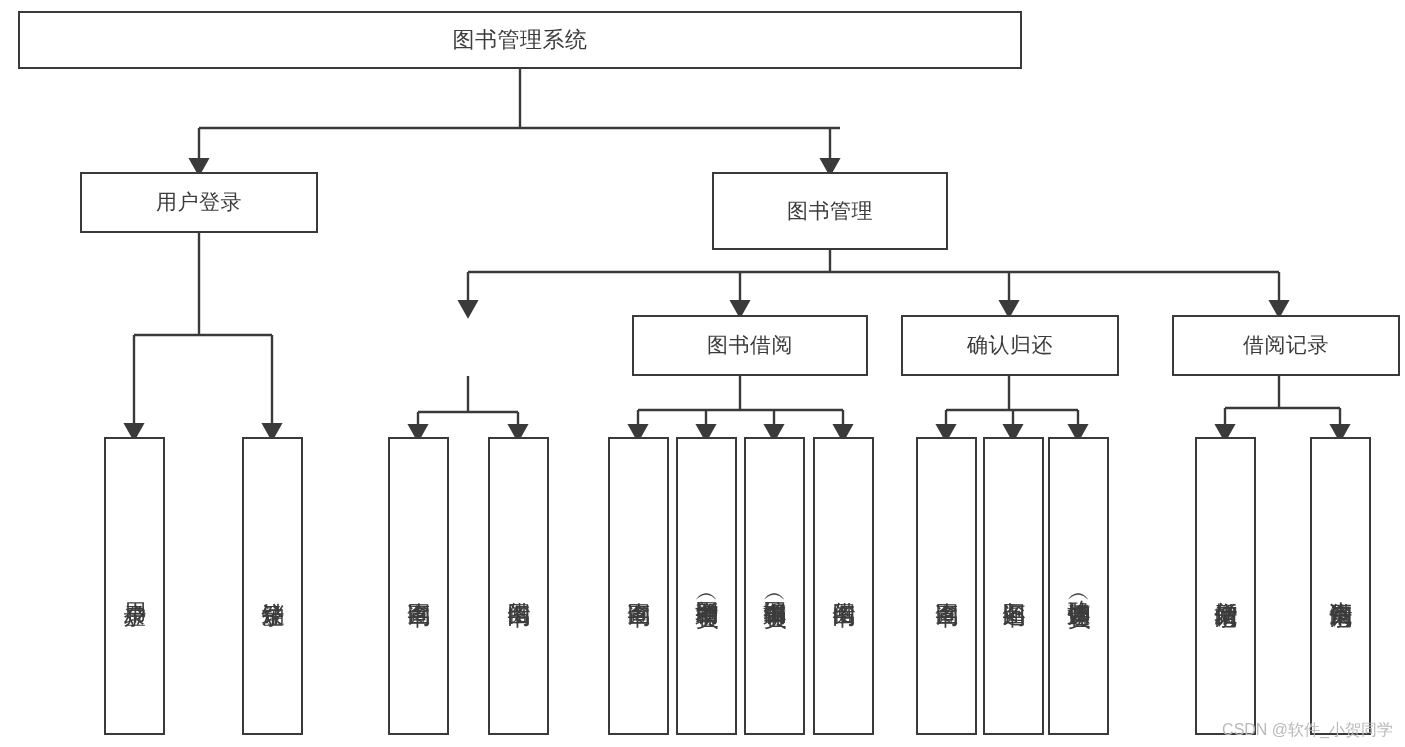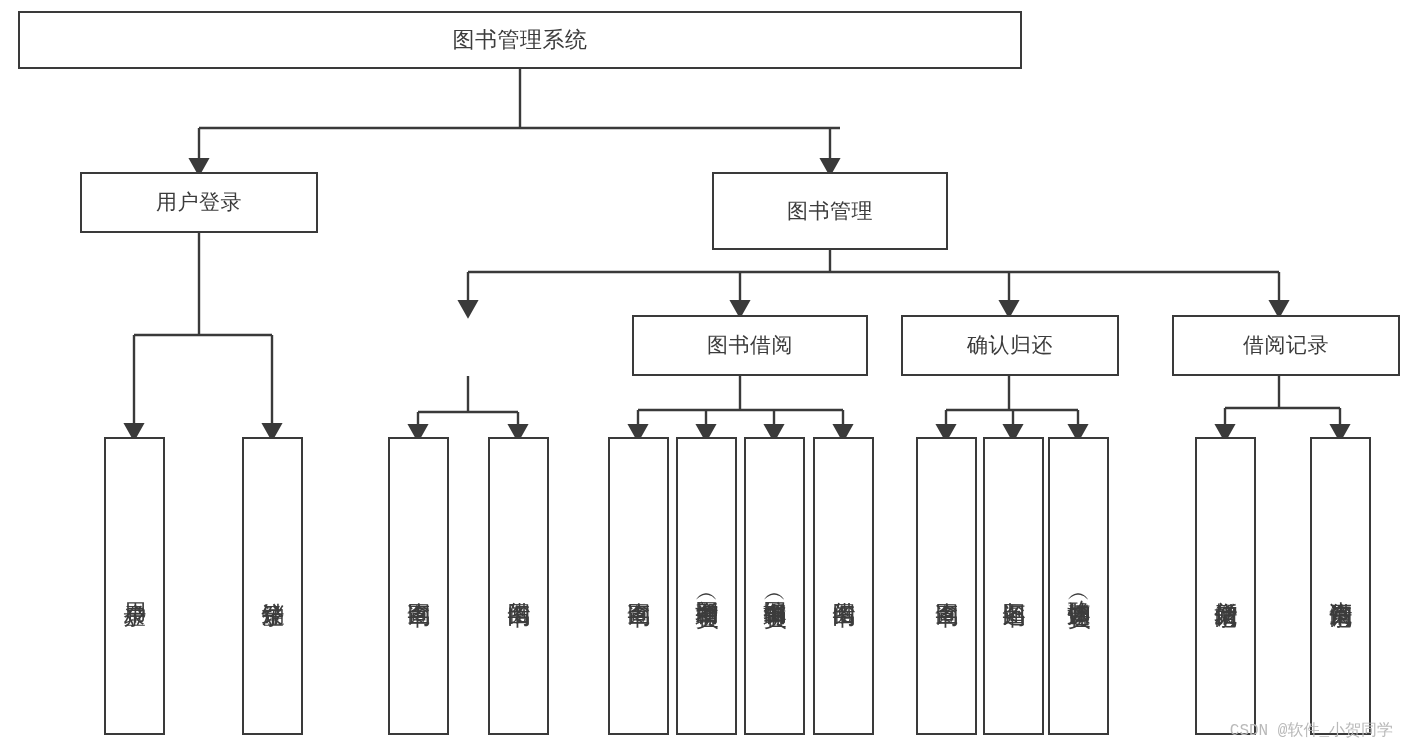--- a/index.html
+++ b/index.html
@@ -67,21 +67,21 @@
     max-height: 100%;
   }
   .watermark {
     position: absolute;
     right: 12px;
     bottom: 6px;
     font-size: 16px;
     color: #b9b9b9;
     z-index: 5;
     white-space: nowrap;
-    font-family: Liberation Mono, monospace;
+    font-family: Liberation Sans, sans-serif;
   }
 </style>
 </head>
 <body>
 
 <div id="diagram-root">
 
   <svg id="connector-layer" viewBox="0 0 1405 747" width="1405" height="747" xmlns="http://www.w3.org/2000/svg">
     <defs>
       <marker id="arrow" markerWidth="9" markerHeight="9" refX="1" refY="4.5" orient="auto" markerUnits="strokeWidth">

